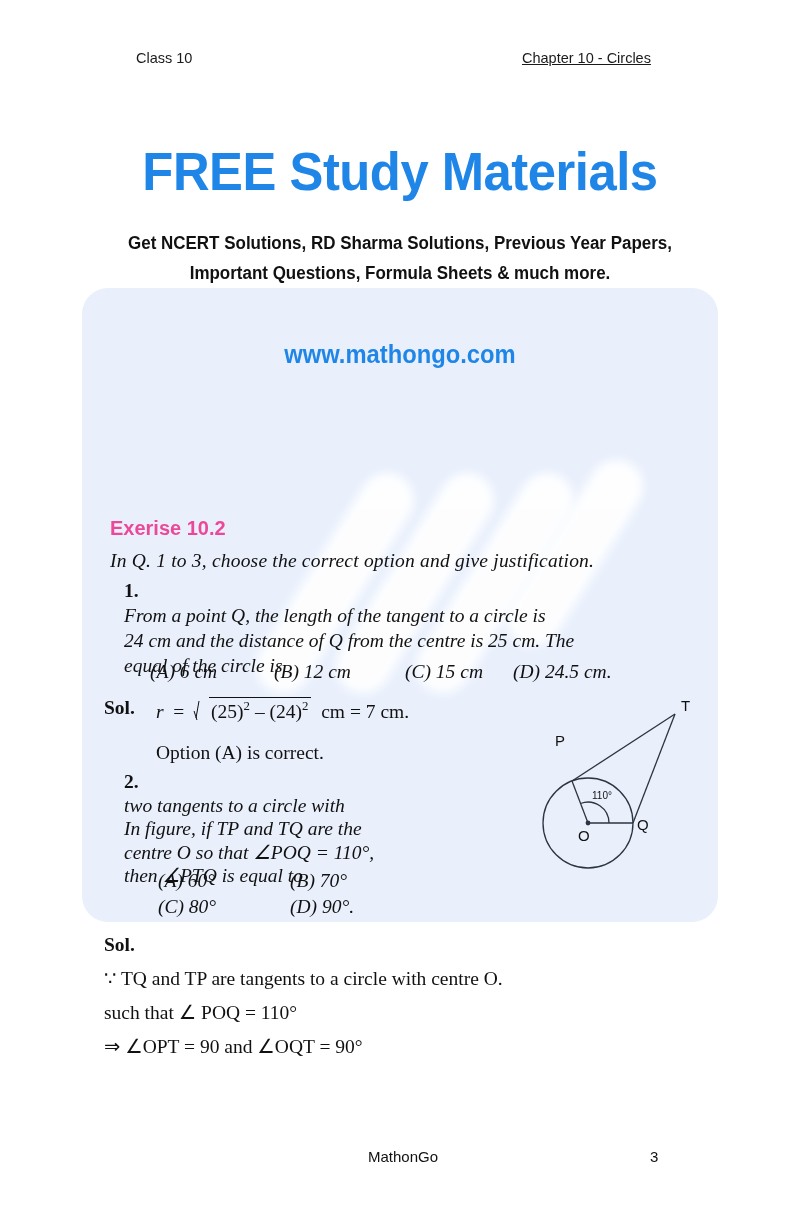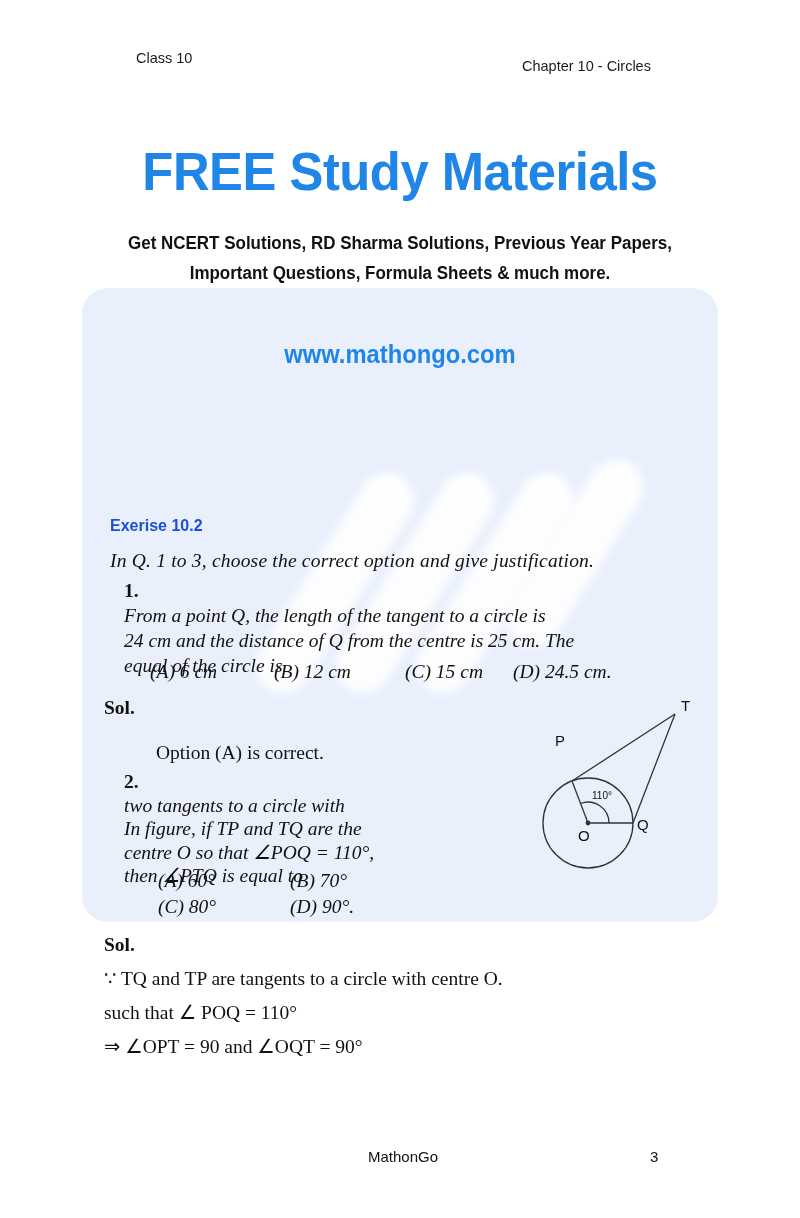--- a/index.html
+++ b/index.html
@@ -11,21 +11,21 @@
     color: #111111;
   }
 
   
   .runhead {
     position: absolute; top: 50px; left: 0; width: 800px;
     font-family: "Liberation Sans", sans-serif;
     font-size: 14.5px; color: #1a1a1a;
   }
   .runhead .rh-left  { position: absolute; left: 136px; top: 0; }
-  .runhead .rh-right { position: absolute; left: 522px; top: 8px; }
+  .runhead .rh-right { position: absolute; left: 522px; top: 0; text-decoration: underline; }
 
   
   .promo-title {
     position: absolute; top: 140px; left: 0; width: 800px;
     text-align: center;
     font-family: "Liberation Sans", sans-serif;
     font-weight: bold;
     font-size: 54px;
     letter-spacing: -0.5px;
     color: #1f86e8;
@@ -81,21 +81,21 @@
     color: #1f86e8;
     transform: scaleX(0.95);
   }
 
   
   .content { position: absolute; left: 0; top: 0; width: 800px; }
 
   .ex-head {
     position: absolute; left: 110px; top: 517px;
     font-family: "Liberation Sans", sans-serif;
-    font-weight: bold; font-size: 16px; color: #1d4ed8;
+    font-weight: bold; font-size: 20px; color: #ec4899;
   }
 
   .intro {
     position: absolute; left: 110px; top: 550px; width: 600px;
     font-style: italic; font-size: 19.5px; letter-spacing: 0.2px;
   }
 
   
   .q { position: absolute; font-style: italic; font-size: 19.5px; }
   .q .num {
@@ -219,20 +219,21 @@
       <span class="qline">equal of the circle is</span>
     </span>
   </div>
 
   <div class="opts" id="q1-opts">
     <span class="o o1">(A)  6 cm</span><span class="o o2">(B)  12 cm</span><span class="o o3">(C)  15 cm</span><span class="o">(D)  24.5 cm.</span>
   </div>
 
   <div class="sol" id="sol1">
     <span class="tag">Sol.</span>
+    <span class="sbody"><i>r</i>&nbsp; <span>=</span>&nbsp;&nbsp;<span class="sqrt"><span class="rad"><span>(25)</span><sup class="p2">2</sup>&nbsp;<span>–</span>&nbsp;<span>(24)</span><sup class="p2">2</sup></span></span>&nbsp; <span>cm  =  7  cm.</span></span>
   </div>
 
   <div id="sol1-opt">Option (A) is correct.</div>
 
   <div class="q" id="q2">
     <span class="num">2.</span>
     <span class="qbody">
       <span class="qline">two tangents to a circle with</span>
       <span class="qline">In figure, if TP and TQ are the</span>
       <span class="qline">centre O so that ∠POQ = 110°,</span>

